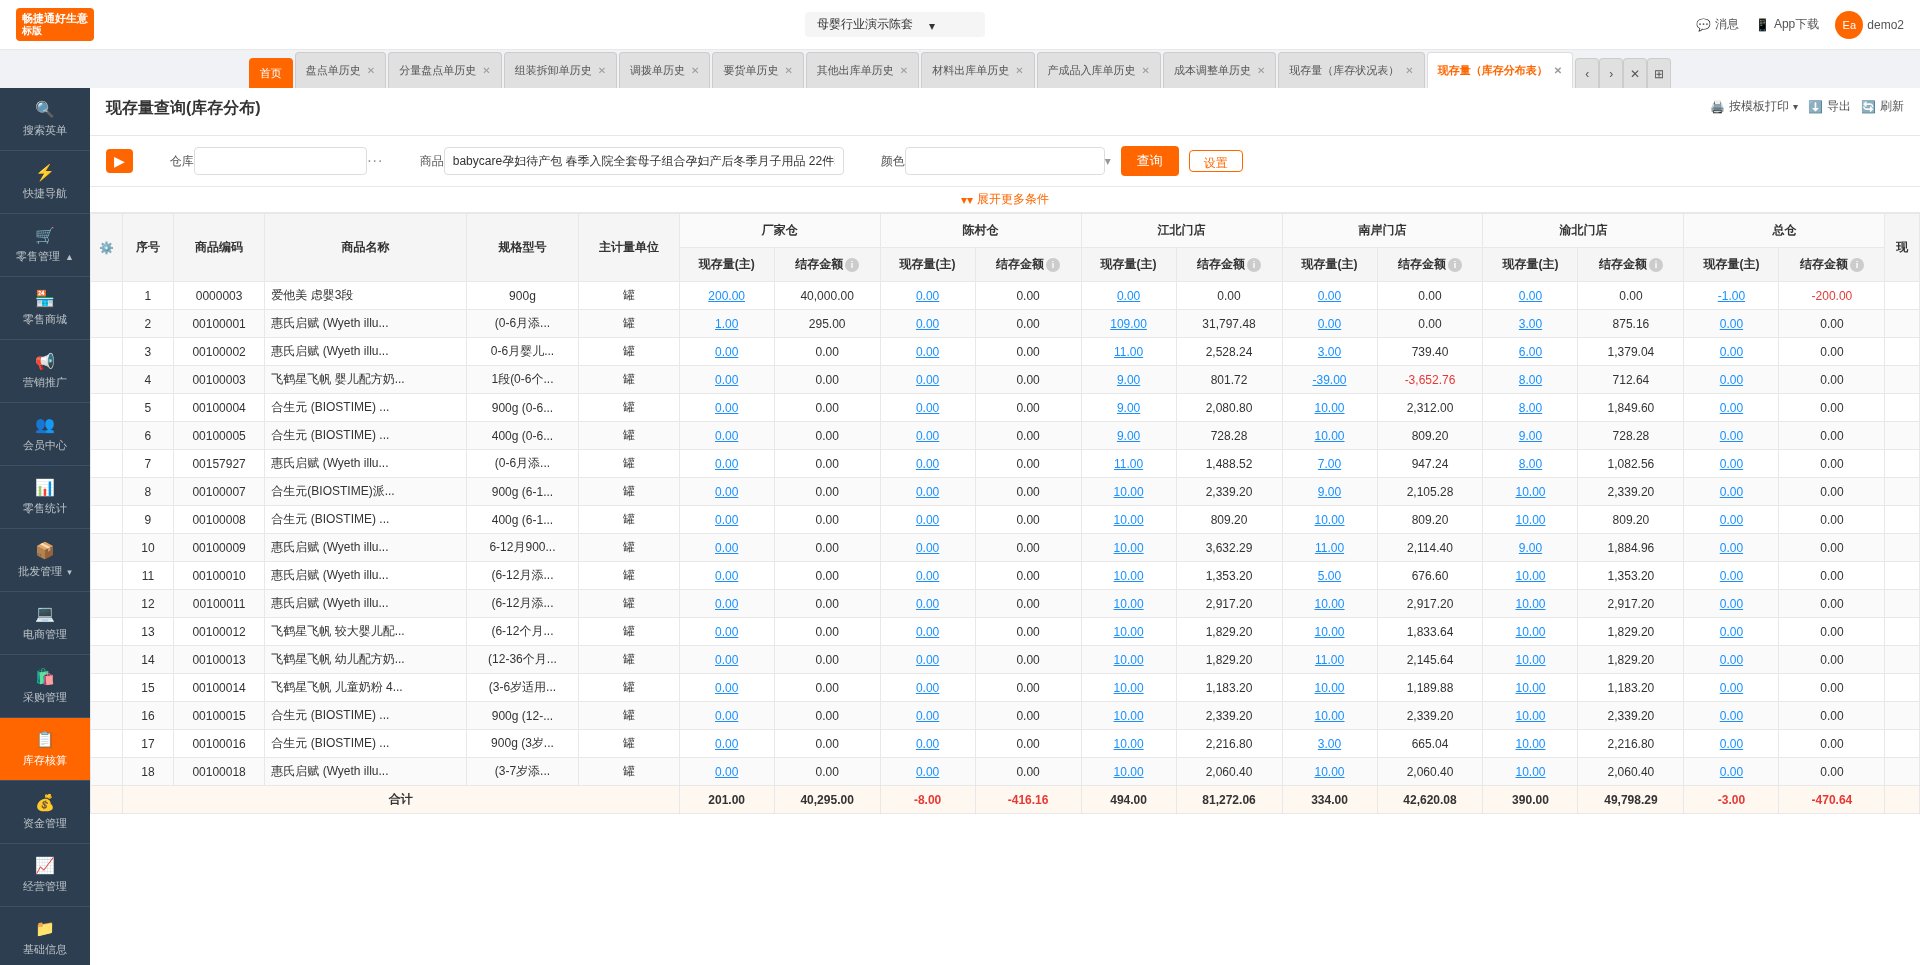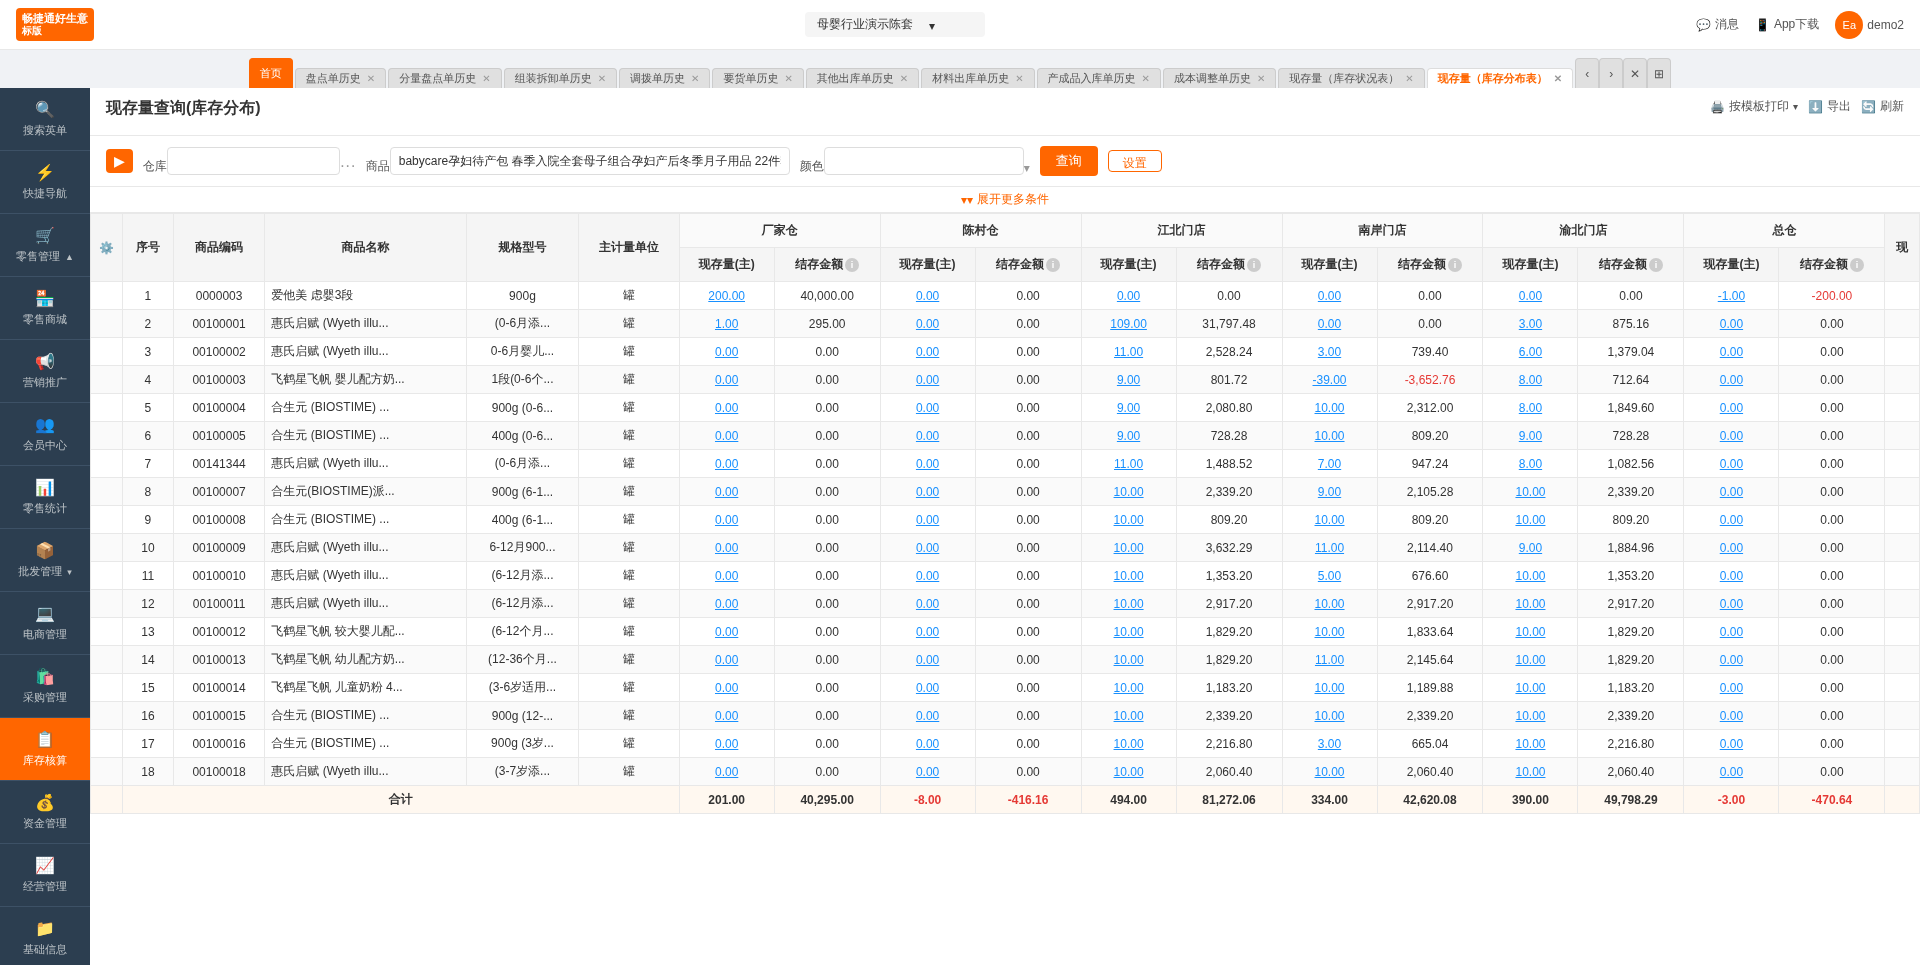--- a/index.html
+++ b/index.html
@@ -89,21 +89,21 @@
       padding: 6px 10px;
       background: #e0e0e0;
       border-radius: 4px 4px 0 0;
       font-size: 11px;
       color: #555;
       cursor: pointer;
       border: 1px solid #ccc;
       border-bottom: none;
       margin-right: 2px;
       white-space: nowrap;
-      height: 20px;
+      height: 36px;
     }
     .tab-item.active {
       background: #fff;
       color: #ff6600;
       border-color: #ddd;
       font-weight: bold;
     }
     .tab-item .tab-close {
       font-size: 10px;
       color: #999;
@@ -206,22 +206,23 @@
       background: #ff6600;
       color: #fff;
       border: none;
       border-radius: 4px;
       padding: 4px 8px;
       cursor: pointer;
       font-size: 14px;
     }
     .filter-field {
       display: flex;
-      align-items: flex-end;
+      align-items: center;
       gap: 0;
+      margin-left: 27px;
     }
     .filter-label {
       font-size: 12px;
       color: #555;
       white-space: nowrap;
     }
     .filter-input {
       height: 28px;
       border: 1px solid #ddd;
       border-radius: 4px;
@@ -711,21 +712,21 @@
               <td>809.20</td>
               <td class="td-link">9.00</td>
               <td>728.28</td>
               <td class="td-link">0.00</td>
               <td>0.00</td>
               <td></td>
             </tr>
             <tr>
               <td></td>
               <td>7</td>
-              <td>00141344</td>
+              <td>00157927</td>
               <td class="td-left">惠氏启赋 (Wyeth illu...</td>
               <td>(0-6月添...</td>
               <td>罐</td>
               <td class="td-link">0.00</td>
               <td>0.00</td>
               <td class="td-link">0.00</td>
               <td>0.00</td>
               <td class="td-link">11.00</td>
               <td>1,488.52</td>
               <td class="td-link">7.00</td>

